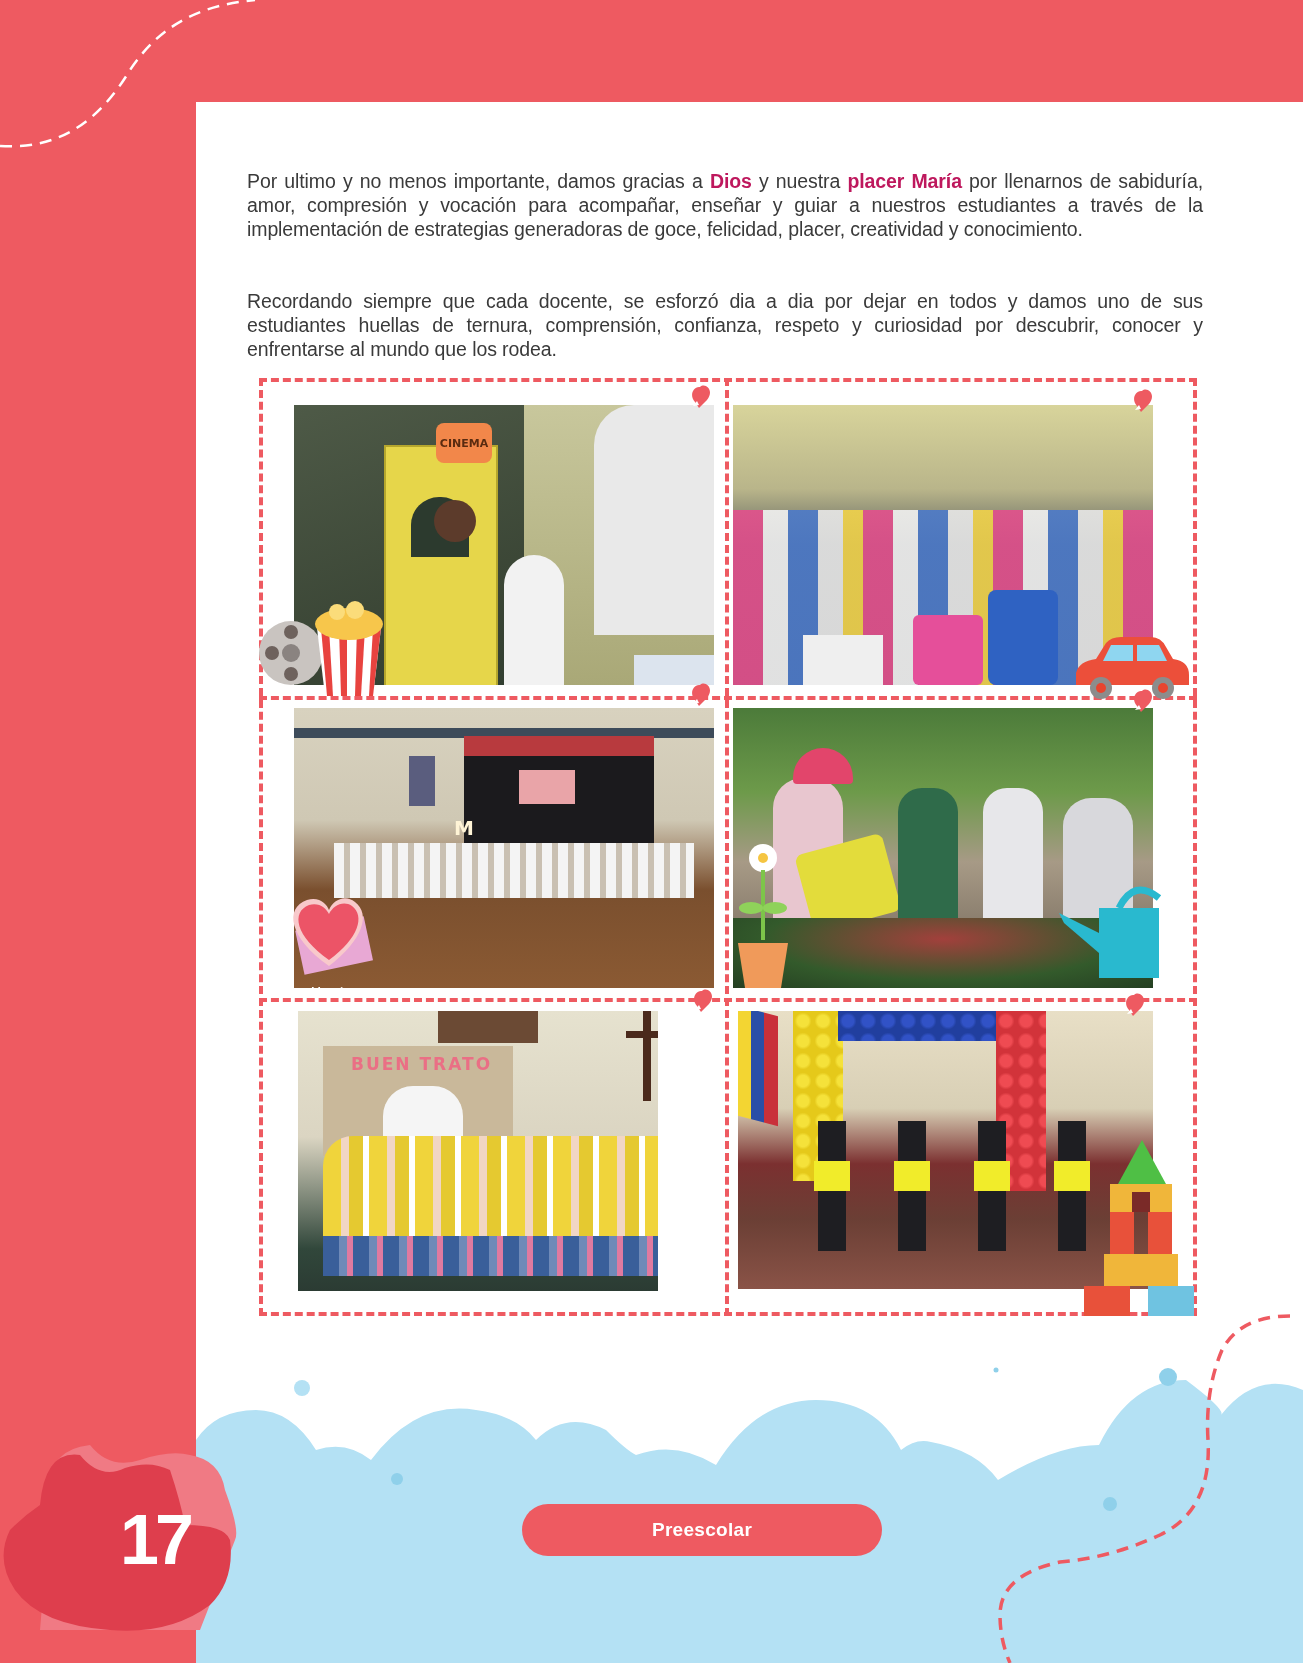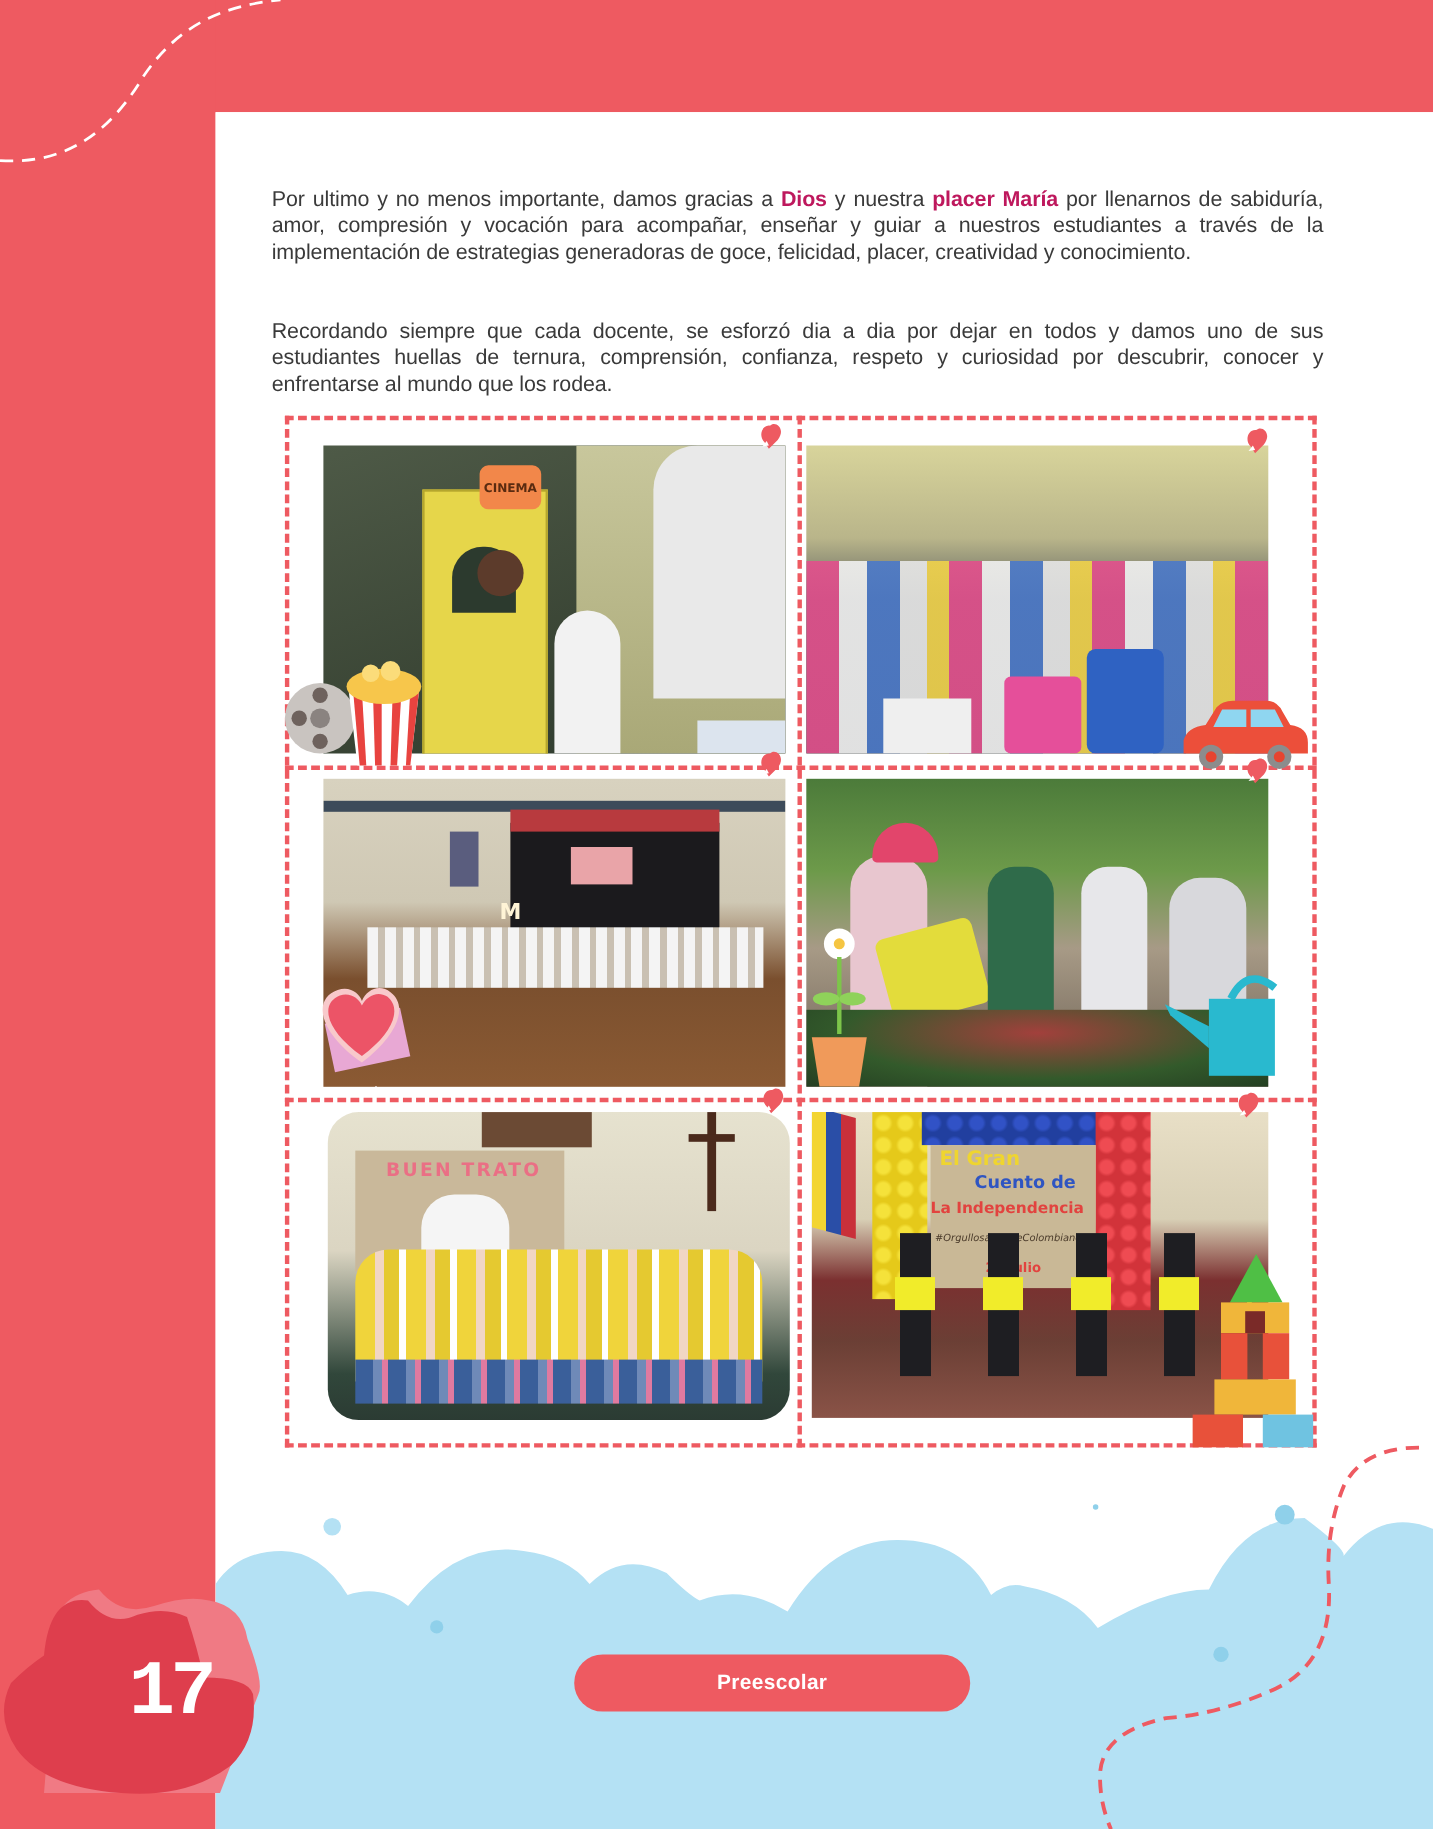--- a/index.html
+++ b/index.html
@@ -17,21 +17,21 @@
   #grid { position: absolute; left: 259px; top: 378px; width: 938px; height: 938px; }
   .dash-h { position: absolute; height: 0; border-top: 4px dashed #ee5a61; }
   .dash-v { position: absolute; width: 0; border-left: 4px dashed #ee5a61; }
   .photo { position: absolute; overflow: hidden; }
   .photo .cap { position: absolute; font-family: "DejaVu Sans", sans-serif; font-weight: bold; }
 
   .pin { position: absolute; width: 26px; height: 26px; }
 
   #cloud { position: absolute; left: 196px; top: 1370px; width: 1107px; height: 293px; }
   #blob { position: absolute; left: 0; top: 1430px; width: 320px; height: 220px; }
-  #page-number { position: absolute; left: 100px; top: 1500px; width: 110px; text-align: center; font-family: Liberation Mono, monospace; font-weight: bold; font-size: 70px; color: #ffffff; letter-spacing: -4px; }
+  #page-number { position: absolute; left: 100px; top: 1500px; width: 110px; text-align: center; font-family: Liberation Sans, sans-serif; font-weight: bold; font-size: 70px; color: #ffffff; letter-spacing: -4px; }
   #section-pill { position: absolute; left: 522px; top: 1504px; width: 360px; height: 52px; border-radius: 26px; background: #ee5a61; color: #ffffff; display: flex; align-items: center; justify-content: center; font-size: 19px; font-weight: bold; letter-spacing: 0.3px; }
 </style>
 </head>
 <body>
 
 <div id="top-band" class="red"></div>
 <div id="left-band" class="red"></div>
 
 <svg id="deco-top" viewBox="0 0 260 160">
   <path d="M0 146 C 60 150, 100 120, 130 70 C 160 25, 200 5, 255 0" stroke="#ffffff" stroke-width="2.5" fill="none" stroke-dasharray="12 8"></path>
@@ -149,48 +149,41 @@
   <svg style="position:absolute;left:800px;top:500px;" width="110" height="110" viewBox="0 0 110 110">
     <rect x="40" y="30" width="60" height="70" fill="#29b9cf"></rect>
     <path d="M60 30 Q 75 0 100 20" stroke="#29b9cf" stroke-width="7" fill="none"></path>
     <polygon points="40,55 0,35 5,45 40,75" fill="#29b9cf"></polygon>
   </svg>
   <svg class="pin" style="left:870px;top:310px;" viewBox="0 0 26 26">
       <path d="M13 3 C 18 -2, 28 6, 20 16 L 12 24 L 8 18 C 2 12, 6 2, 13 3 Z" fill="#ee5a61"></path>
       <path d="M6 22 L 10 17 L 12 21 Z" fill="#ffffff"></path>
     </svg>
 
-  <div class="photo" style="left:39px;top:633px;width:420px;height:280px;background:linear-gradient(180deg,#e6e2cf 0%,#dbd5c2 45%,#31473b 85%,#2b3b33 100%);border-radius:28px;">
+  <div class="photo" style="left:39px;top:633px;width:360px;height:280px;background:linear-gradient(180deg,#e6e2cf 0%,#dbd5c2 45%,#31473b 85%,#2b3b33 100%);">
     <div style="position:absolute;left:140px;top:0;width:100px;height:32px;background:#6b4a34;"></div>
     <div style="position:absolute;left:345px;top:0;width:8px;height:90px;background:#4b2a1c;"></div>
     <div style="position:absolute;left:328px;top:20px;width:42px;height:7px;background:#4b2a1c;"></div>
     <div style="position:absolute;left:25px;top:35px;width:190px;height:110px;background:#c9b89a;">
       <span class="cap" style="left:28px;top:8px;font-size:17px;color:#ea6f85;letter-spacing:2px;">BUEN TRATO</span>
       <div style="position:absolute;left:60px;top:40px;width:80px;height:70px;background:#f5f5f5;border-radius:30px 30px 10px 10px;"></div>
     </div>
     <div style="position:absolute;left:25px;top:125px;width:370px;height:120px;background:repeating-linear-gradient(90deg,#f0d43b 0 18px,#f1d6c4 18px 26px,#e5c930 26px 40px,#ffffff 40px 46px);border-radius:30px 30px 0 0;"></div>
     <div style="position:absolute;left:25px;top:225px;width:370px;height:40px;background:repeating-linear-gradient(90deg,#3a5f9a 0 16px,#6f8ab8 16px 24px,#e07aa0 24px 30px);"></div>
   </div>
   <svg class="pin" style="left:430px;top:610px;" viewBox="0 0 26 26">
       <path d="M13 3 C 18 -2, 28 6, 20 16 L 12 24 L 8 18 C 2 12, 6 2, 13 3 Z" fill="#ee5a61"></path>
       <path d="M6 22 L 10 17 L 12 21 Z" fill="#ffffff"></path>
     </svg>
 
   <div class="photo" style="left:479px;top:633px;width:415px;height:278px;background:linear-gradient(180deg,#e8dfc6 0%,#d8cfb5 35%,#7b3030 55%,#6b3f35 75%,#8a5347 100%);">
     <div style="position:absolute;left:0;top:0;width:40px;height:110px;background:linear-gradient(90deg,#f3d532 33%,#2a4ea7 33% 66%,#c9303a 66%);transform:skewY(15deg);"></div>
     <div style="position:absolute;left:55px;top:0;width:50px;height:170px;background:radial-gradient(circle,#f5e23a 40%,#e5c91a 60%);background-size:20px 20px;"></div>
     <div style="position:absolute;left:100px;top:0;width:165px;height:30px;background:radial-gradient(circle,#3152c6 40%,#213f9f 60%);background-size:20px 20px;"></div>
     <div style="position:absolute;left:258px;top:0;width:50px;height:180px;background:radial-gradient(circle,#ef4b52 40%,#d2333a 60%);background-size:20px 20px;"></div>
-    <div style="position:absolute;left:108px;top:30px;width:150px;height:130px;background:#c9b896;">
-      <span class="cap" style="left:8px;top:2px;font-size:18px;color:#efd52f;">El Gran</span>
-      <span class="cap" style="left:40px;top:24px;font-size:16px;color:#2f55c2;">Cuento de</span>
-      <span class="cap" style="left:0px;top:50px;font-size:14px;color:#e2433f;white-space:nowrap;">La Independencia</span>
-      <span class="cap" style="left:4px;top:80px;font-size:9px;color:#4a3a2a;white-space:nowrap;font-weight:normal;font-style:italic;">#OrgullosamenteColombianos</span>
-      <span class="cap" style="left:50px;top:104px;font-size:12px;color:#e2433f;white-space:nowrap;">20 Julio</span>
-    </div>
     <div style="position:absolute;left:60px;top:110px;width:340px;height:130px;background:repeating-linear-gradient(90deg,transparent 0 20px,#1e1e22 20px 48px,transparent 48px 80px);"></div>
     <div style="position:absolute;left:60px;top:150px;width:340px;height:30px;background:repeating-linear-gradient(90deg,transparent 0 16px,#f1ec2a 16px 52px,transparent 52px 80px);"></div>
   </div>
   <svg style="position:absolute;left:825px;top:762px;" width="110" height="176" viewBox="0 0 110 176">
     <polygon points="58,0 82,44 34,44" fill="#4fbf45"></polygon>
     <rect x="26" y="44" width="62" height="28" fill="#f0b63a"></rect>
       <rect x="48" y="52" width="18" height="20" fill="#7a2a28"></rect>
     <rect x="26" y="72" width="24" height="42" fill="#e8513a"></rect>
       <rect x="64" y="72" width="24" height="42" fill="#e8513a"></rect>
     <rect x="20" y="114" width="74" height="32" fill="#f0b63a"></rect>

